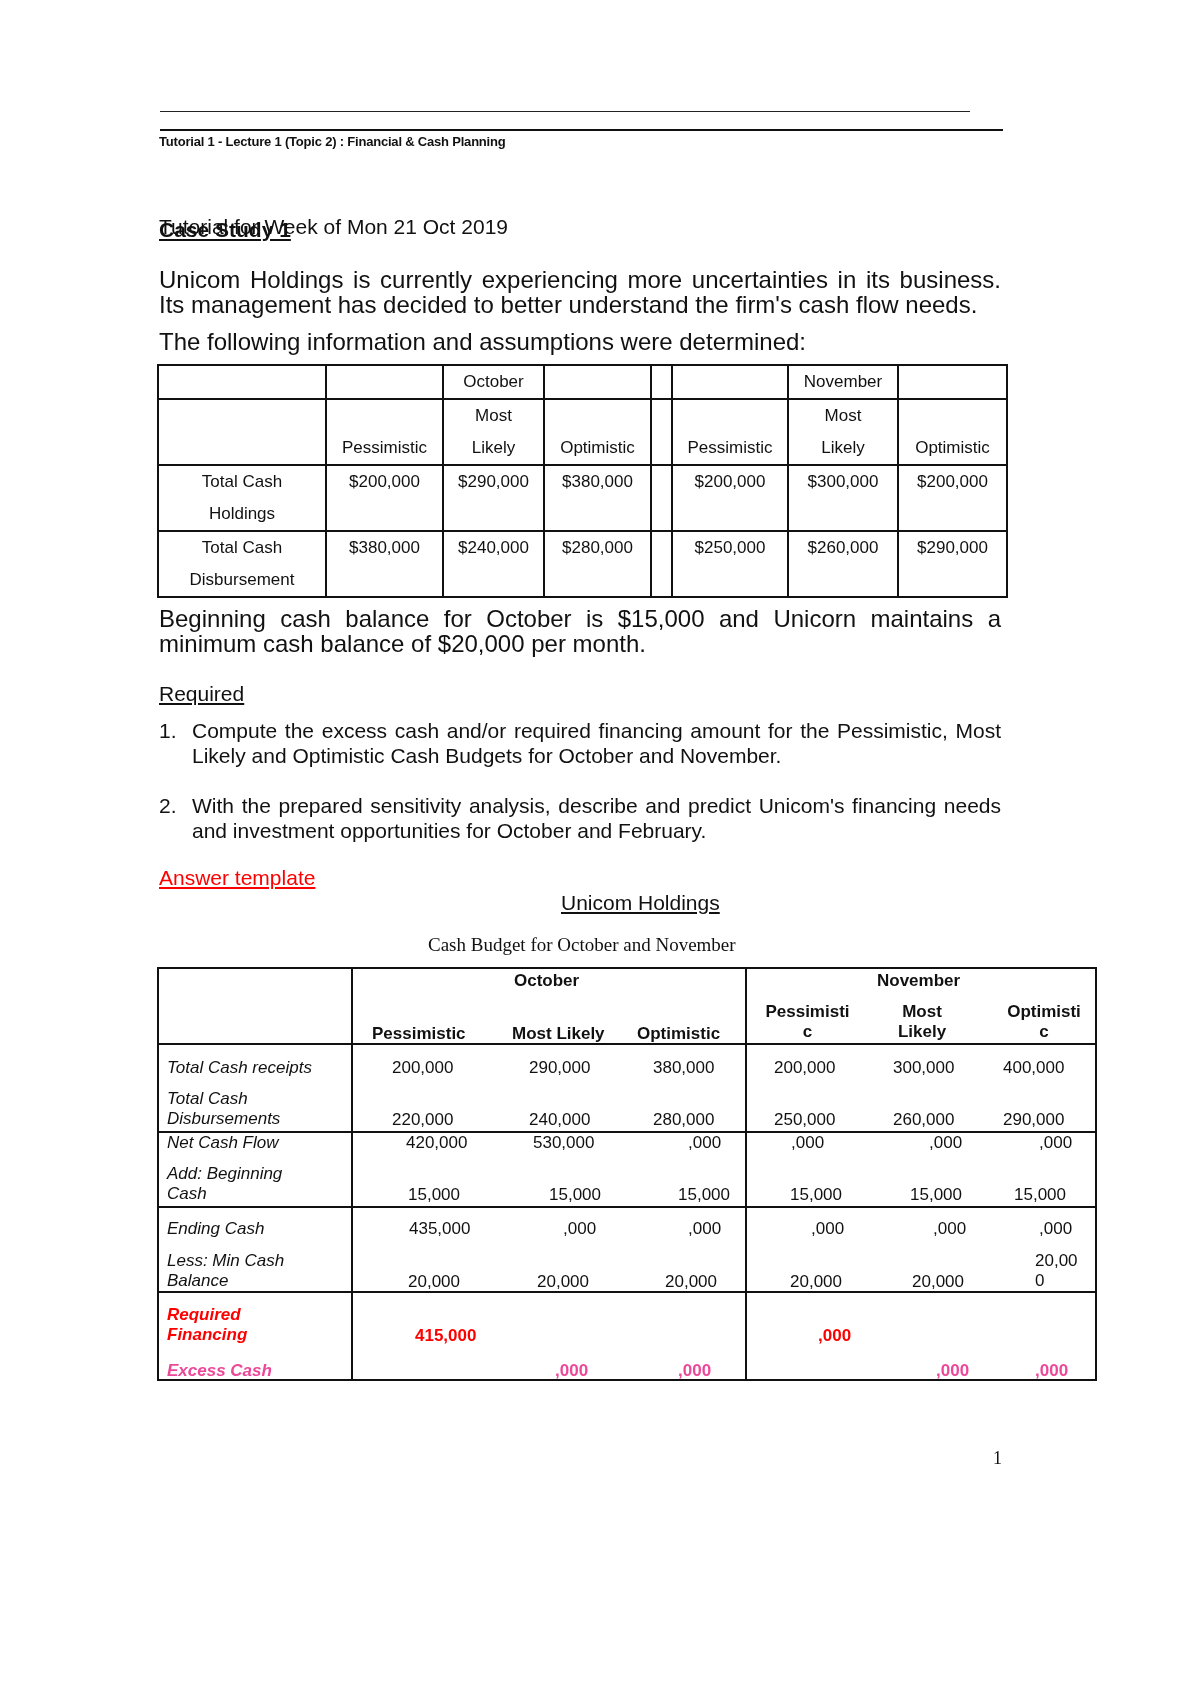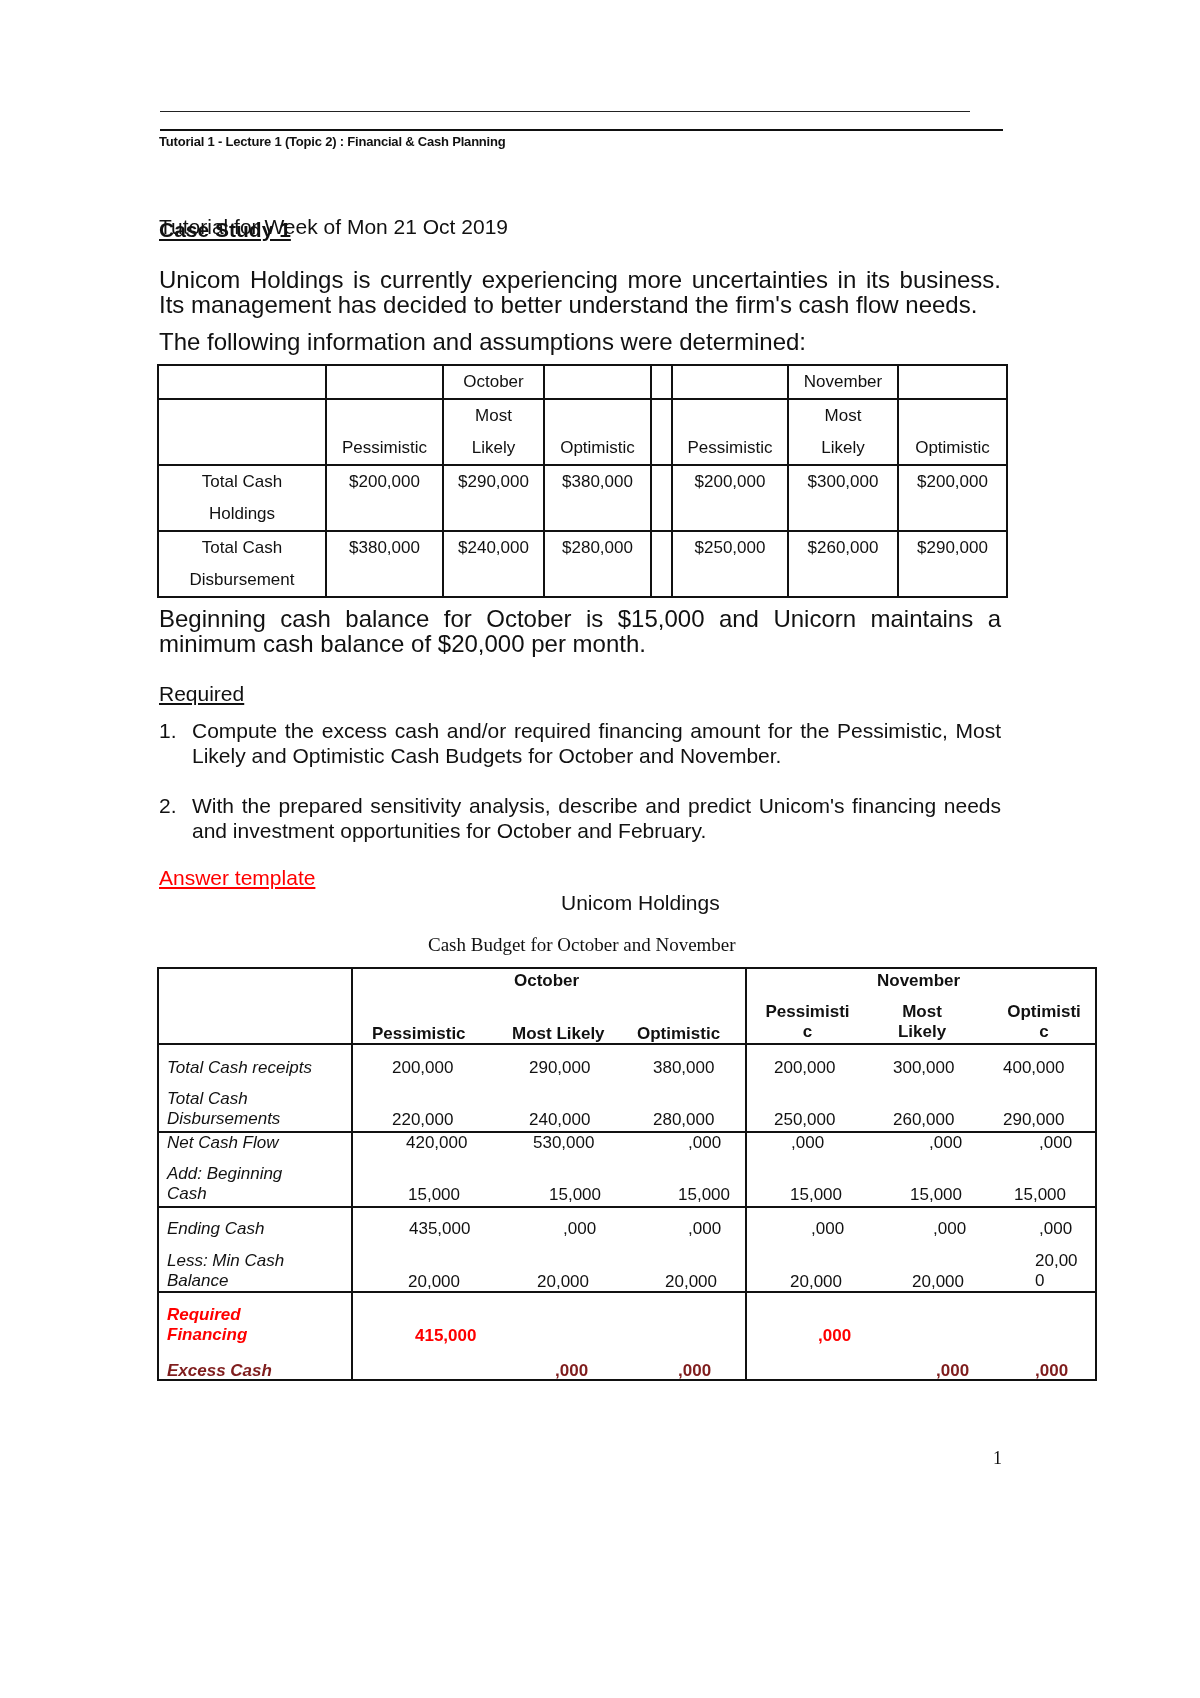--- a/index.html
+++ b/index.html
@@ -15,21 +15,21 @@
   .p2 { top: 329px; }
   .p3 { top: 606px; }
   .required { left: 159px; top: 682px; font-size: 21px; text-decoration: underline; }
   .list { left: 159px; width: 842px; font-size: 21px; line-height: 25px; }
   .li { display: flex; }
   .li .num { width: 33px; flex: none; }
   .li .txt { flex: 1; text-align: justify; text-align-last: left; }
   .l1 { top: 718px; }
   .l2 { top: 793px; }
   .answer { left: 159px; top: 866px; font-size: 21px; color: #ff0000; text-decoration: underline; }
-  .company { left: 561px; top: 891px; font-size: 21px; }
+  .company { left: 561px; top: 891px; font-size: 21px; text-decoration: underline; }
   .budget-title { left: 428px; top: 934px; font-family: "Liberation Serif", serif; font-size: 19px; }
   .pagenum { left: 993px; top: 1448px; font-family: "Liberation Serif", serif; font-size: 18px; }
 
   
   table.info { position: absolute; left: 157px; top: 364px; border-collapse: collapse; font-size: 17px; }
   table.info td { border: 2px solid #111; padding: 0; text-align: center; vertical-align: top; line-height: 32px; }
   table.info .c0 { width: 166px; }
   table.info .c1 { width: 115px; }
   table.info .c2 { width: 99px; }
   table.info .c3 { width: 105px; }
@@ -42,21 +42,21 @@
   table.info tr.d td { height: 64px; }
 
   
   .budget { position: absolute; left: 157px; top: 967px; width: 940px; height: 414px; border: 2px solid #111; box-sizing: border-box; font-size: 17px; }
   .budget .vline { position: absolute; top: 0; bottom: 0; border-left: 2px solid #111; }
   .budget .hline { position: absolute; left: 0; right: 0; border-top: 2px solid #111; }
   .budget .cell { position: absolute; line-height: 20px; white-space: nowrap; }
   .budget .lbl { left: 8px; font-style: italic; }
   .budget .hdr { font-weight: bold; text-align: center; }
   .red { color: #ff0000; font-weight: bold; }
-  .blue { color: #7f1d1d; font-weight: bold; }
+  .blue { color: #ec4899; font-weight: bold; }
 </style>
 </head>
 <body>
 
 <div class="abs rule-top"></div>
 <div class="abs rule-top2"></div>
 
 <div class="abs title">Tutorial 1 - Lecture 1 (Topic 2) : Financial &amp; Cash Planning</div>
 <div class="abs subtitle">Tutorial for Week of Mon 21 Oct 2019</div>
 <div class="abs case">Case Study 1</div>

